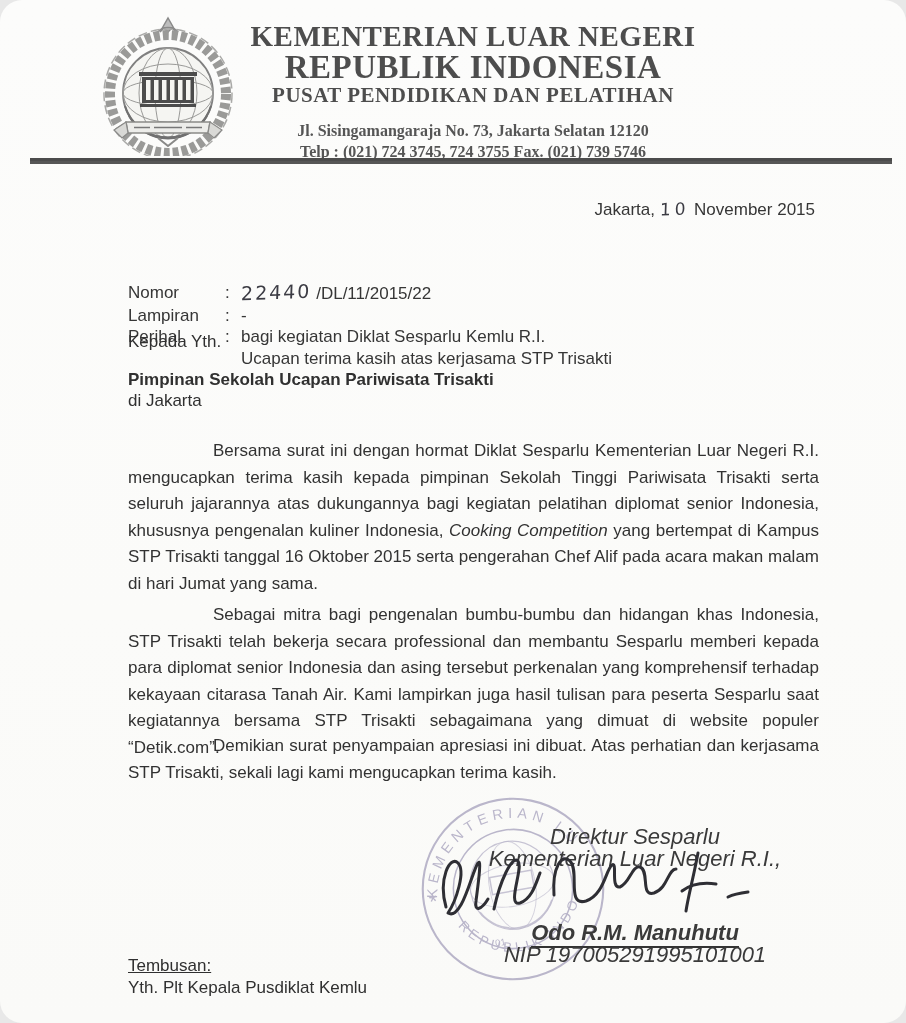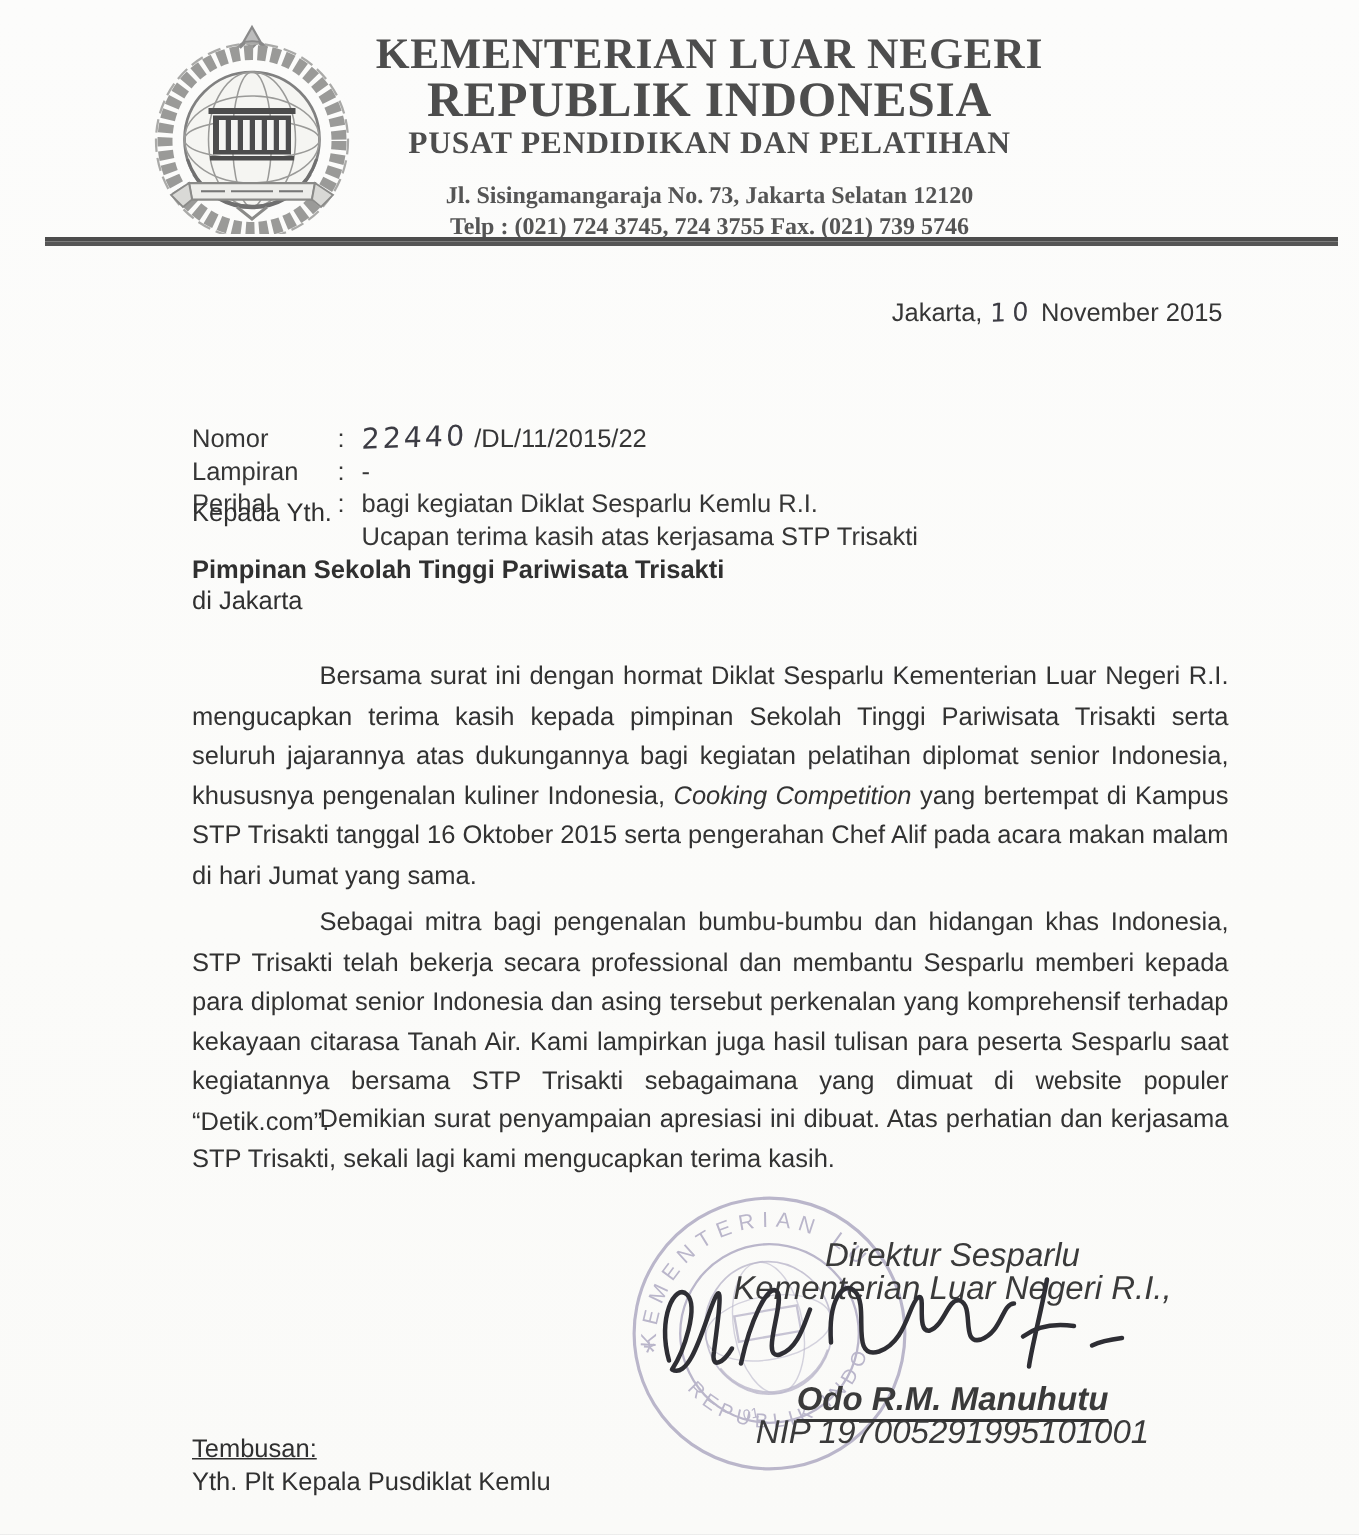--- a/index.html
+++ b/index.html
@@ -5,20 +5,21 @@
   * { margin:0; padding:0; box-sizing:border-box; }
   html,body { background:#e8e8e8; }
   .page {
     position:relative;
     width:906px; height:1023px;
     margin:0 auto;
     background:linear-gradient(180deg,#fcfcfb 0%, #fbfbf9 60%, #fafaf8 100%);
     font-family:"Liberation Sans", sans-serif;
     color:#303030;
     overflow:hidden;
+    border-radius:22px;
   }
 
   
   .lh-text {
     position:absolute; left:40px; right:0; top:20px;
     text-align:center;
     font-family:"Liberation Serif", serif;
     color:#4d4d4d;
   }
   .lh-line1 { font-size:29px; font-weight:700; letter-spacing:.5px; line-height:32px; }
@@ -167,21 +168,21 @@
     <div class="cell">Perihal</div>
     <div class="cell">:</div>
     <div class="cell">
       <div>bagi kegiatan Diklat Sesparlu Kemlu R.I.</div>
       <div>Ucapan terima kasih atas kerjasama STP Trisakti</div>
     </div>
   </div>
 
   <div class="recipient">
     <div>Kepada Yth.</div>
-    <div class="name">Pimpinan Sekolah Tinggi Pariwisata Trisakti</div>
+    <div class="name">Pimpinan Sekolah Ucapan Pariwisata Trisakti</div>
     <div>di Jakarta</div>
   </div>
 
   <p class="para p1"><span>Bersama surat ini dengan hormat Diklat Sesparlu Kementerian Luar Negeri R.I. mengucapkan terima kasih kepada pimpinan Sekolah Tinggi Pariwisata Trisakti serta seluruh jajarannya atas dukungannya bagi kegiatan pelatihan diplomat senior Indonesia, khususnya pengenalan kuliner Indonesia, </span><i>Cooking Competition</i><span> yang bertempat di Kampus STP Trisakti tanggal 16 Oktober 2015 serta pengerahan Chef Alif pada acara makan malam di hari Jumat yang sama.</span></p>
 
   <p class="para p2">Sebagai mitra bagi pengenalan bumbu-bumbu dan hidangan khas Indonesia, STP Trisakti telah bekerja secara professional dan membantu Sesparlu memberi kepada para diplomat senior Indonesia dan asing tersebut perkenalan yang komprehensif terhadap kekayaan citarasa Tanah Air. Kami lampirkan juga hasil tulisan para peserta Sesparlu saat kegiatannya bersama STP Trisakti sebagaimana yang dimuat di website populer “Detik.com”.</p>
 
   <p class="para p3">Demikian surat penyampaian apresiasi ini dibuat. Atas perhatian dan kerjasama STP Trisakti, sekali lagi kami mengucapkan terima kasih.</p>
 
   <svg class="stamp-svg" viewBox="0 0 200 200" xmlns="http://www.w3.org/2000/svg">

